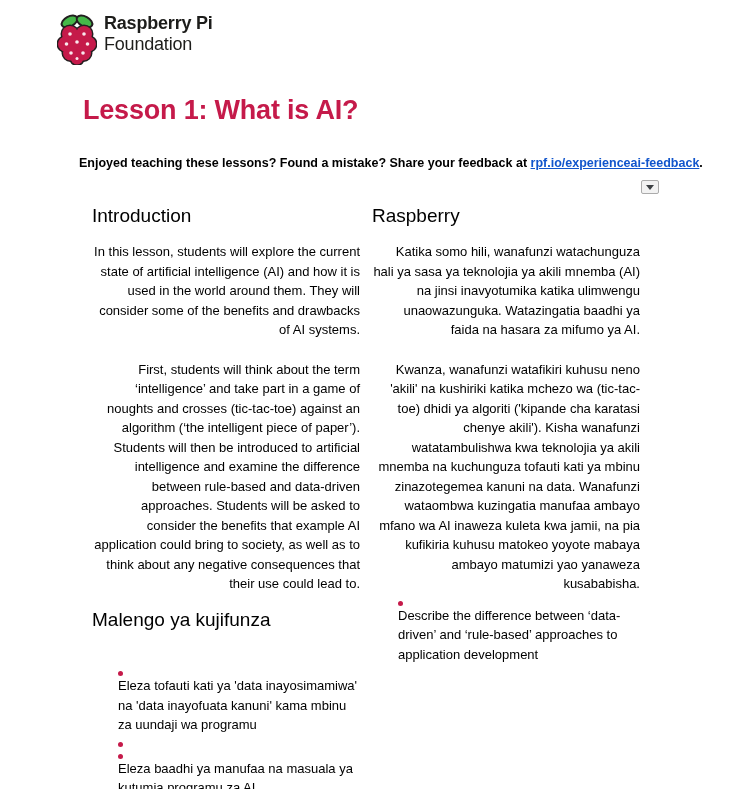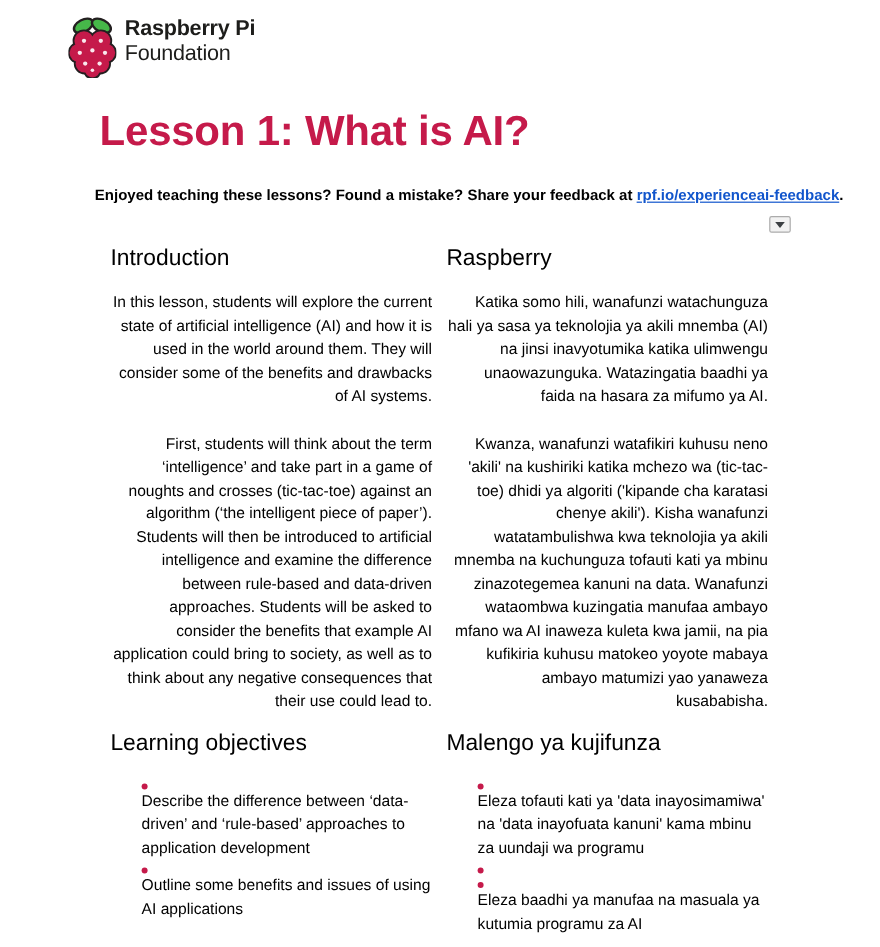--- a/index.html
+++ b/index.html
@@ -18,21 +18,21 @@
     position: absolute; left: 57px; top: 13px;
     display: flex; align-items: flex-start; gap: 7px;
   }
   .logo-text { font-size: 18px; line-height: 21px; color: #1d1d1b; letter-spacing: -0.2px; }
   .logo-line1 { font-weight: 700; }
   .logo-line2 { font-weight: 400; }
 
   
   h1.page-title {
     position: absolute; left: 83px; top: 92px; margin: 0;
-    font-size: 35px; line-height: 36px; font-weight: 700;
+    font-size: 27px; line-height: 36px; font-weight: 700;
     color: var(--raspberry, #C51A4A);
     letter-spacing: -0.2px;
   }
 
   
   .feedback {
     position: absolute; left: 79px; top: 154px; margin: 0;
     font-size: 12.5px; line-height: 18px; font-weight: 700;
     color: #000000;
   }
@@ -159,31 +159,26 @@
 
   <div class="cell">
     <p>In this lesson, students will explore the current state of artificial intelligence (AI) and how it is used in the world around them. They will consider some of the benefits and drawbacks of AI systems.</p>
     <p>First, students will think about the term ‘intelligence’ and take part in a game of noughts and crosses (tic-tac-toe) against an algorithm (‘the intelligent piece of paper’). Students will then be introduced to artificial intelligence and examine the difference between rule-based and data-driven approaches. Students will be asked to consider the benefits that example AI application could bring to society, as well as to think about any negative consequences that their use could lead to.</p>
   </div>
   <div class="cell">
     <p>Katika somo hili, wanafunzi watachunguza hali ya sasa ya teknolojia ya akili mnemba (AI) na jinsi inavyotumika katika ulimwengu unaowazunguka. Watazingatia baadhi ya faida na hasara za mifumo ya AI.</p>
     <p>Kwanza, wanafunzi watafikiri kuhusu neno 'akili' na kushiriki katika mchezo wa (tic-tac-toe) dhidi ya algoriti ('kipande cha karatasi chenye akili'). Kisha wanafunzi watatambulishwa kwa teknolojia ya akili mnemba na kuchunguza tofauti kati ya mbinu zinazotegemea kanuni na data. Wanafunzi wataombwa kuzingatia manufaa ambayo mfano wa AI inaweza kuleta kwa jamii, na pia kufikiria kuhusu matokeo yoyote mabaya ambayo matumizi yao yanaweza kusababisha.</p>
   </div>
 
-  <h2 class="section-heading obj-heading">Learning objectives</h2>
   <h2 class="section-heading obj-heading">Malengo ya kujifunza</h2>
 
   <ul class="objectives">
     <li>
         <span class="bullet-dot"></span>
         <span>Describe the difference between ‘data-driven’ and ‘rule-based’ approaches to application development</span>
-      </li>
-    <li>
-        <span class="bullet-dot"></span>
-        <span>Outline some benefits and issues of using AI applications</span>
       </li>
   </ul>
   <ul class="objectives">
     <li>
         <span class="bullet-dot"></span>
         <span>Eleza tofauti kati ya 'data inayosimamiwa' na 'data inayofuata kanuni' kama mbinu za uundaji wa programu</span>
       </li>
     <li>
         <span class="bullet-dot"></span>
       </li>

